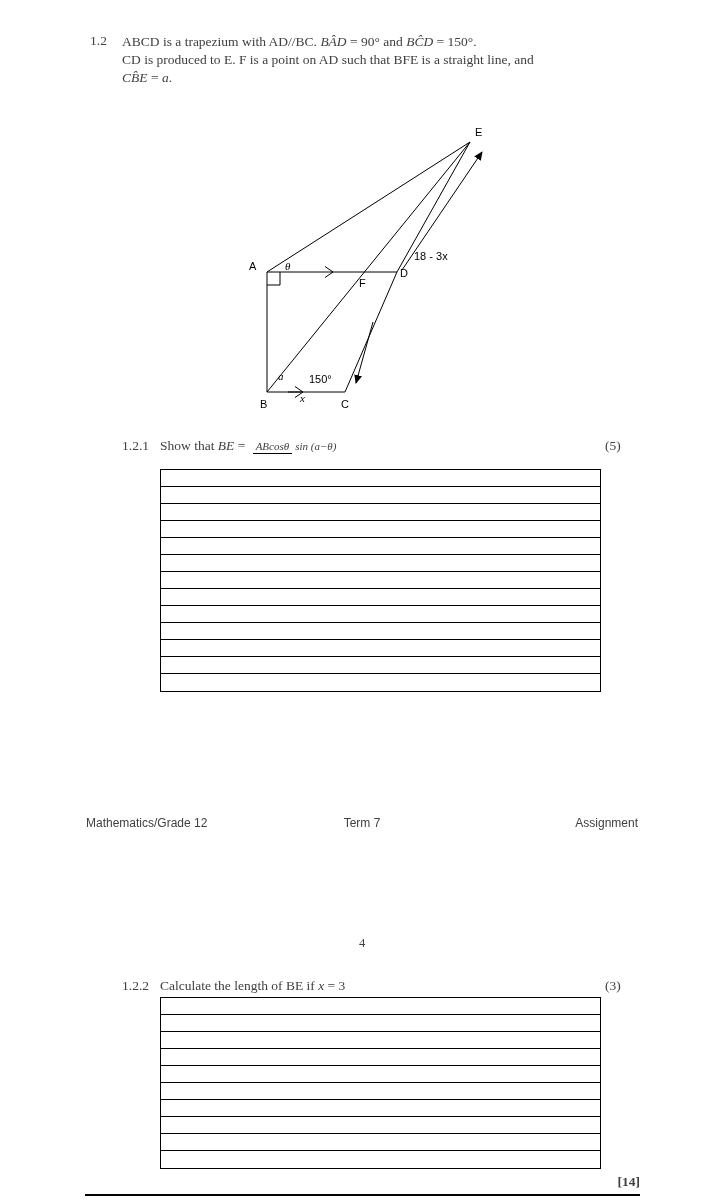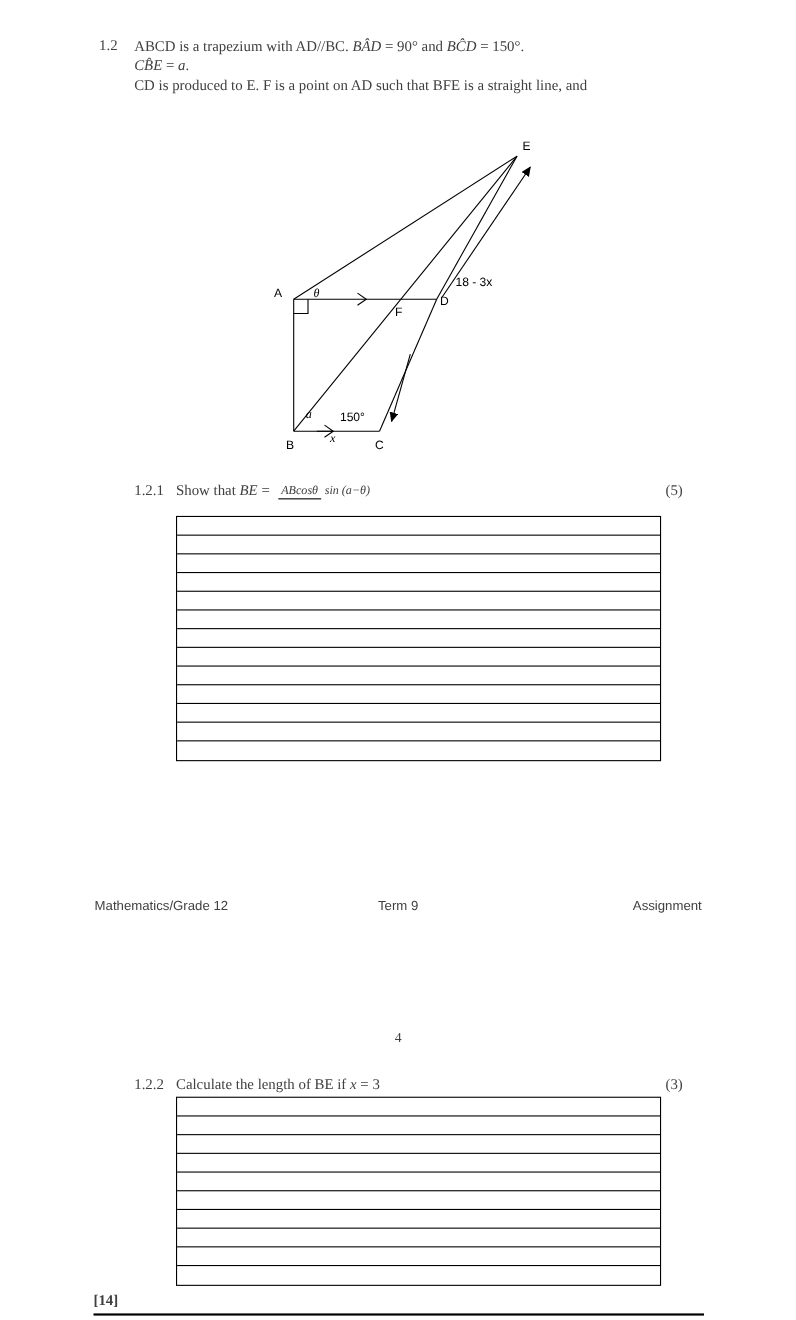--- a/index.html
+++ b/index.html
@@ -23,38 +23,38 @@
   .frac .den { padding:0 3px; }
   .answer-box { width:441px; border:1px solid #000; background:#fff; }
   .answer-box .row { height:17px; border-bottom:1px solid #000; }
   .answer-box .row:last-child { border-bottom:none; }
   .footer-bar { left:86px; top:816px; width:552px; height:16px;
     font-family:"Liberation Sans", sans-serif; font-size:12px; }
   .footer-bar .fl { position:absolute; left:0; top:0; }
   .footer-bar .fc { position:absolute; left:50%; transform:translateX(-50%); top:0; }
   .footer-bar .fr { position:absolute; right:0; top:0; }
   .page-number { left:0; top:936px; width:724px; text-align:center; font-size:12.5px; }
-  .total-marks { left:85px; top:1174px; width:555px; 
+  .total-marks { left:85px; top:1174px; width:555px; text-align:right;
     font-weight:bold; font-size:13.5px; }
   .bottom-rule { left:85px; top:1194px; width:555px; height:0; border-top:2px solid #000; }
   .marks { font-size:13.5px; }
   svg text { fill:#000; font-family:"Liberation Sans", sans-serif; font-size:11px; }
   svg text.lbl-it { font-family:"Liberation Serif", serif; font-style:italic; }
 </style>
 </head>
 <body>
 
 <div class="page">
 
   <div class="abs qnum" style="left:90px; top:33px;">1.2</div>
 
   <div class="abs q-lines" style="left:122px; top:33px; width:560px;">
     <div><span>ABCD is a trapezium with AD//BC. </span><span class="it">BÂD</span><span> = 90° and </span><span class="it">BĈD</span><span> = 150°.</span></div>
+    <div><span>CD is produced to E. F is a point on AD such that BFE is a straight line, and</span></div>
     <div><span class="it">CB̂E</span><span> = </span><span class="it">a</span><span>.</span></div>
-    <div><span>CD is produced to E. F is a point on AD such that BFE is a straight line, and</span></div>
   </div>
 
   <svg class="abs" style="left:230px; top:120px;" width="290" height="300" viewBox="0 0 290 300">
     <defs>
       <marker id="arrowhead" markerWidth="9" markerHeight="8" refX="8" refY="4" orient="auto">
         <path d="M0,0 L9,4 L0,8 Z" fill="#000"></path>
       </marker>
     </defs>
     <g stroke="#000" stroke-width="1" fill="none">
       <path d="M37,152 L240,22"></path>
@@ -103,21 +103,21 @@
     <div class="row"></div>
     <div class="row"></div>
     <div class="row"></div>
     <div class="row"></div>
     <div class="row"></div>
     <div class="row"></div>
   </div>
 
   <div class="abs footer-bar">
     <span class="fl">Mathematics/Grade 12</span>
-    <span class="fc">Term 9</span>
+    <span class="fc">Term 7</span>
     <span class="fr">Assignment</span>
   </div>
 
   <div class="abs page-number">4</div>
 
   <div class="abs qnum" style="left:122px; top:978px;">1.2.2</div>
   <div class="abs formula-line" style="left:160px; top:978px;"><span>Calculate the length of BE if </span><span class="it">x</span><span> = 3</span></div>
   <div class="abs marks" style="left:605px; top:978px;">(3)</div>
 
   <div class="abs answer-box" style="left:160px; top:997px; height:172px;">

